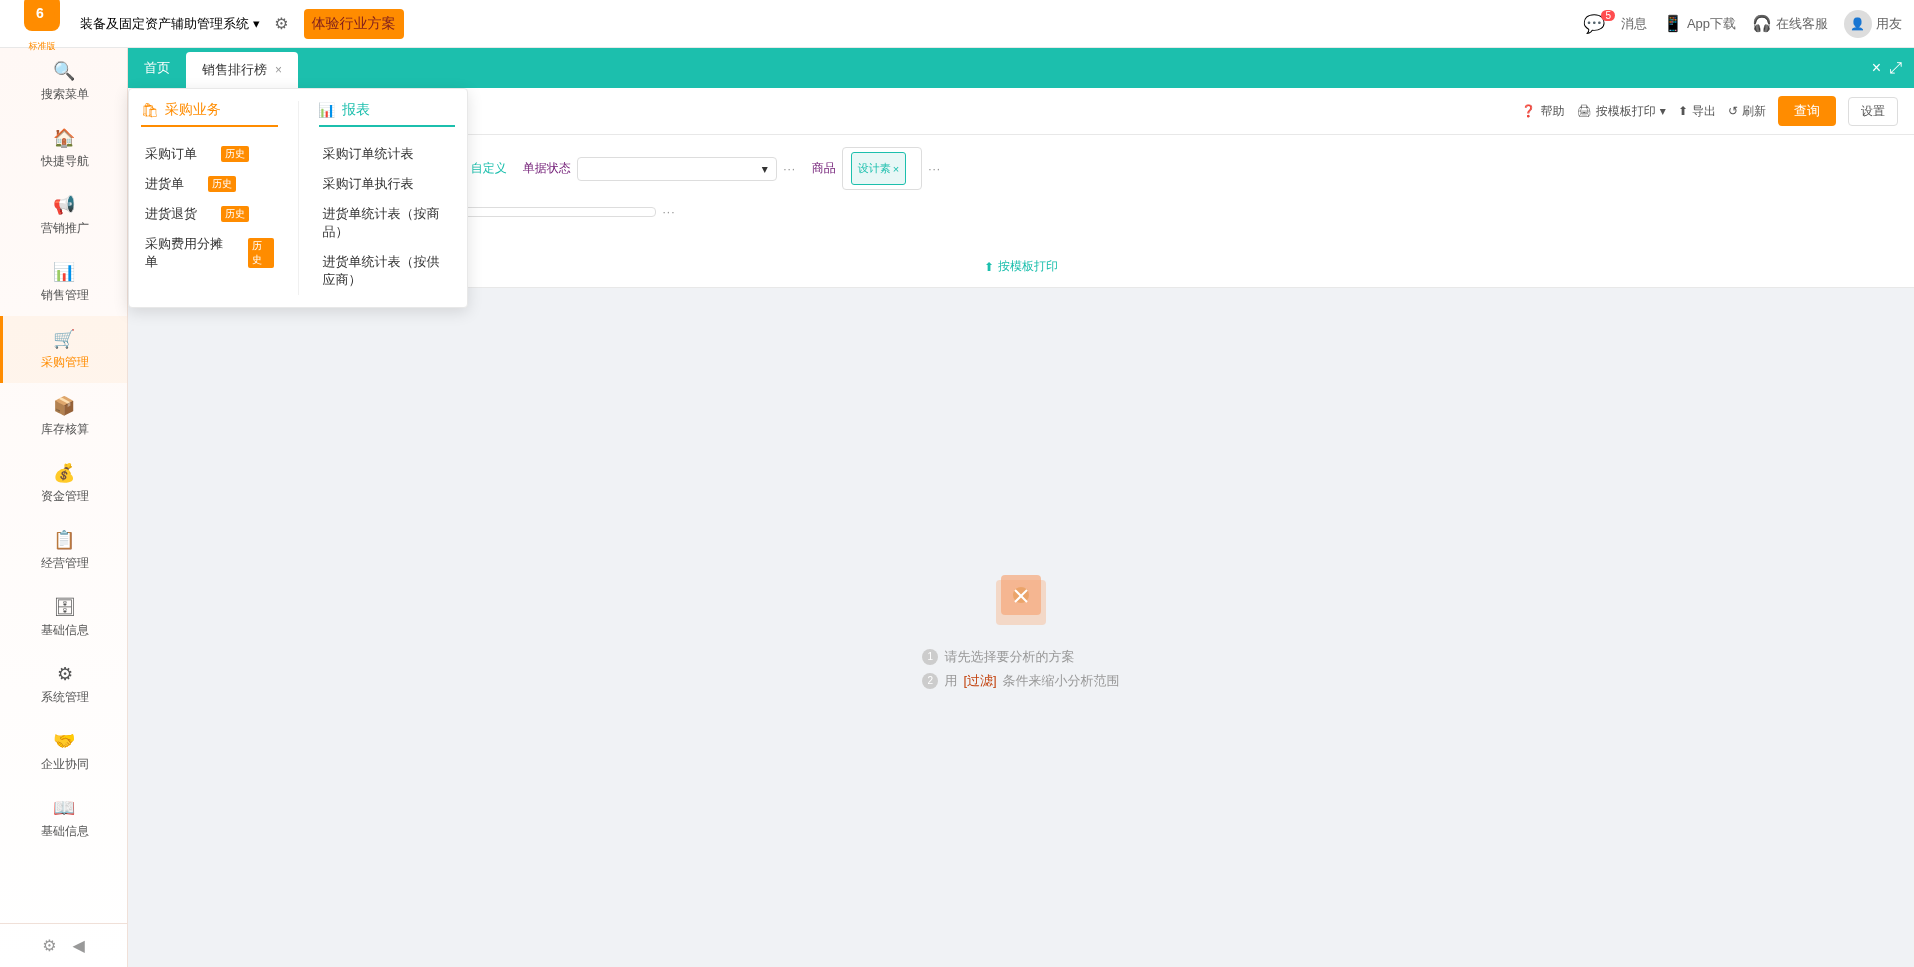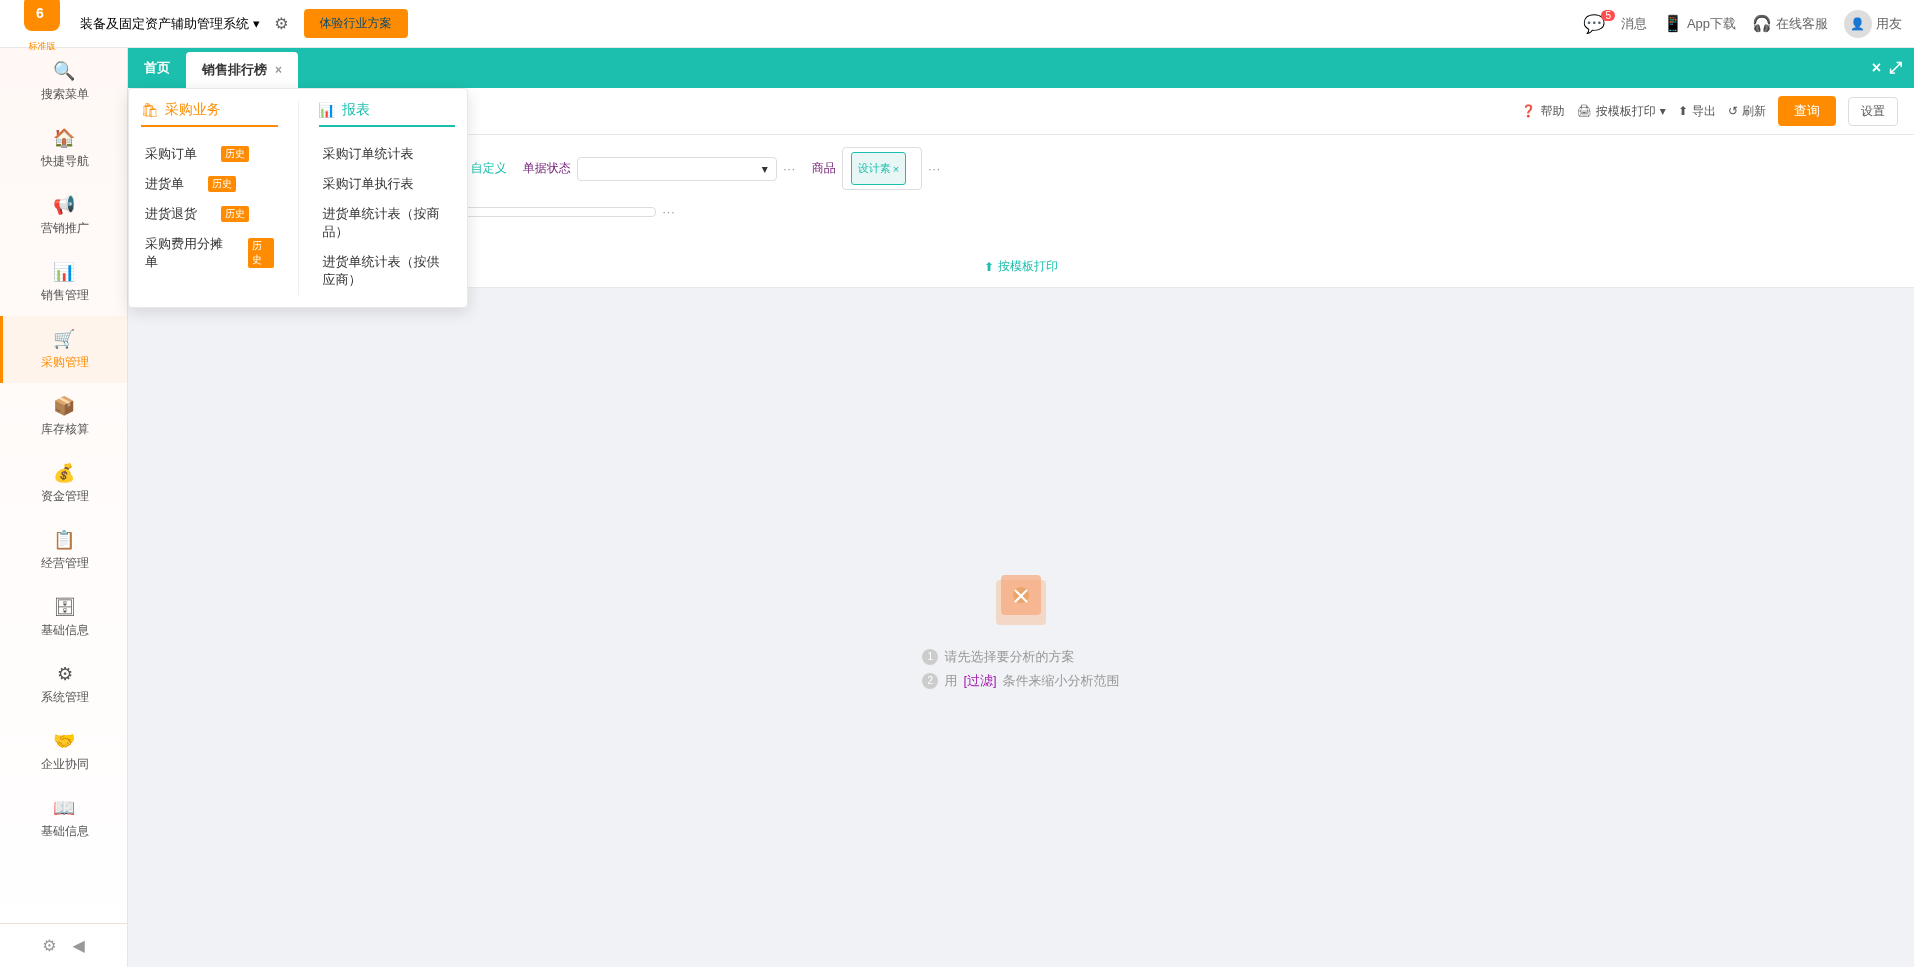--- a/index.html
+++ b/index.html
@@ -12,27 +12,27 @@
     .sidebar { width: 128px; background: linear-gradient(180deg, #fff8f5 0%, #fff 100%); border-right: 1px solid #f0e0d8; display: flex; flex-direction: column; height: 100%; }
     .content-area { flex: 1; display: flex; flex-direction: column; overflow: hidden; background: #f0f2f5; }
 
     
     .top-bar-left { display: flex; align-items: center; gap: 8px; }
     .logo-area { display: flex; flex-direction: column; align-items: center; width: 60px; }
     .logo-icon { width: 36px; height: 36px; background: #ff8c00; border-radius: 8px; display: flex; align-items: center; justify-content: center; color: white; font-size: 18px; font-weight: bold; }
     .logo-text { font-size: 9px; color: #ff8c00; margin-top: 9px; }
     .system-dropdown { display: flex; align-items: center; gap: 4px; cursor: pointer; }
     .settings-icon { width: 28px; height: 28px; display: flex; align-items: center; justify-content: center; cursor: pointer; color: #666; font-size: 16px; }
-    .industry-btn { background: #ff8c00; color: #0c4a6e; border: none; border-radius: 4px; padding: 6px 16px; cursor: pointer; font-size: 12px; }
+    .industry-btn { background: #ff8c00; color: #7f1d1d; border: none; border-radius: 4px; padding: 6px 8px; cursor: pointer; font-size: 14px; }
     .top-bar-right { margin-left: auto; display: flex; align-items: center; gap: 16px; }
     .top-right-item { display: flex; align-items: center; gap: 4px; color: #666; font-size: 13px; cursor: pointer; }
     .user-avatar { width: 28px; height: 28px; background: #ddd; border-radius: 50%; display: flex; align-items: center; justify-content: center; font-size: 12px; color: #666; }
 
     
-    .tab-bar { display: flex; align-items: center; background: #1cbfad; height: 40px; padding: 0 0; font-weight: bold; }
+    .tab-bar { display: flex; align-items: center; background: #1cbfad; height: 40px; padding: 0 0; }
     .tab-item { display: flex; align-items: center; padding: 0 16px; height: 40px; color: white; cursor: pointer; font-size: 13px; gap: 4px; }
     .tab-item.active { background: #fff; color: #333; border-radius: 4px 4px 0 0; margin-top: 4px; height: 36px; }
     .tab-close { font-size: 12px; color: #999; margin-left: 4px; cursor: pointer; }
     .tab-bar-right { margin-left: auto; display: flex; align-items: center; gap: 8px; padding-right: 12px; }
     .tab-bar-action { color: white; cursor: pointer; font-size: 16px; }
 
     
     .sidebar-item { display: flex; flex-direction: column; align-items: center; padding: 12px 0; cursor: pointer; color: #555; font-size: 12px; gap: 4px; border-left: 3px solid transparent; }
     .sidebar-item.active { color: #ff8c00; border-left: 3px solid #ff8c00; background: rgba(255,140,0,0.05); }
     .sidebar-item-icon { font-size: 18px; }
@@ -57,21 +57,21 @@
     .filter-dots { color: #999; cursor: pointer; }
     .collapse-btn { display: flex; align-items: center; justify-content: center; gap: 4px; color: #1cbfad; font-size: 12px; cursor: pointer; margin-top: 4px; }
 
     
     .main-content { flex: 1; display: flex; align-items: center; justify-content: center; flex-direction: column; gap: 16px; background: #f0f2f5; }
     .empty-state { display: flex; flex-direction: column; align-items: center; gap: 8px; }
     .empty-icon { width: 80px; height: 80px; }
     .empty-hints { color: #999; font-size: 13px; }
     .empty-hints div { display: flex; align-items: center; gap: 6px; margin-bottom: 6px; }
     .hint-num { display: inline-flex; align-items: center; justify-content: center; width: 16px; height: 16px; background: #ccc; border-radius: 50%; color: white; font-size: 10px; }
-    .hint-text-orange { color: #a21caf; }
+    .hint-text-orange { color: #c2410c; }
 
     
     .dropdown-menu { position: absolute; top: 88px; left: 128px; background: white; border: 1px solid #e8e8e8; border-radius: 4px; box-shadow: 0 4px 16px rgba(0,0,0,0.12); z-index: 1000; width: 340px; padding: 12px; display: flex; gap: 16px; }
     .menu-section { flex: 1; }
     .menu-section-title { display: flex; align-items: center; gap: 6px; font-size: 14px; font-weight: 500; color: #333; margin-bottom: 12px; padding-bottom: 6px; }
     .menu-section-title.orange { color: #ff8c00; border-bottom: 2px solid #ff8c00; }
     .menu-section-title.teal { color: #1cbfad; border-bottom: 2px solid #1cbfad; }
     .menu-item-row { display: flex; align-items: center; gap: 24px; padding: 6px 4px; cursor: pointer; color: #333; font-size: 13px; }
     .history-badge { background: #ff8c00; color: white; font-size: 10px; padding: 1px 4px; border-radius: 2px; }
     .divider-v { width: 1px; background: #f0f0f0; margin: 0 4px; }

